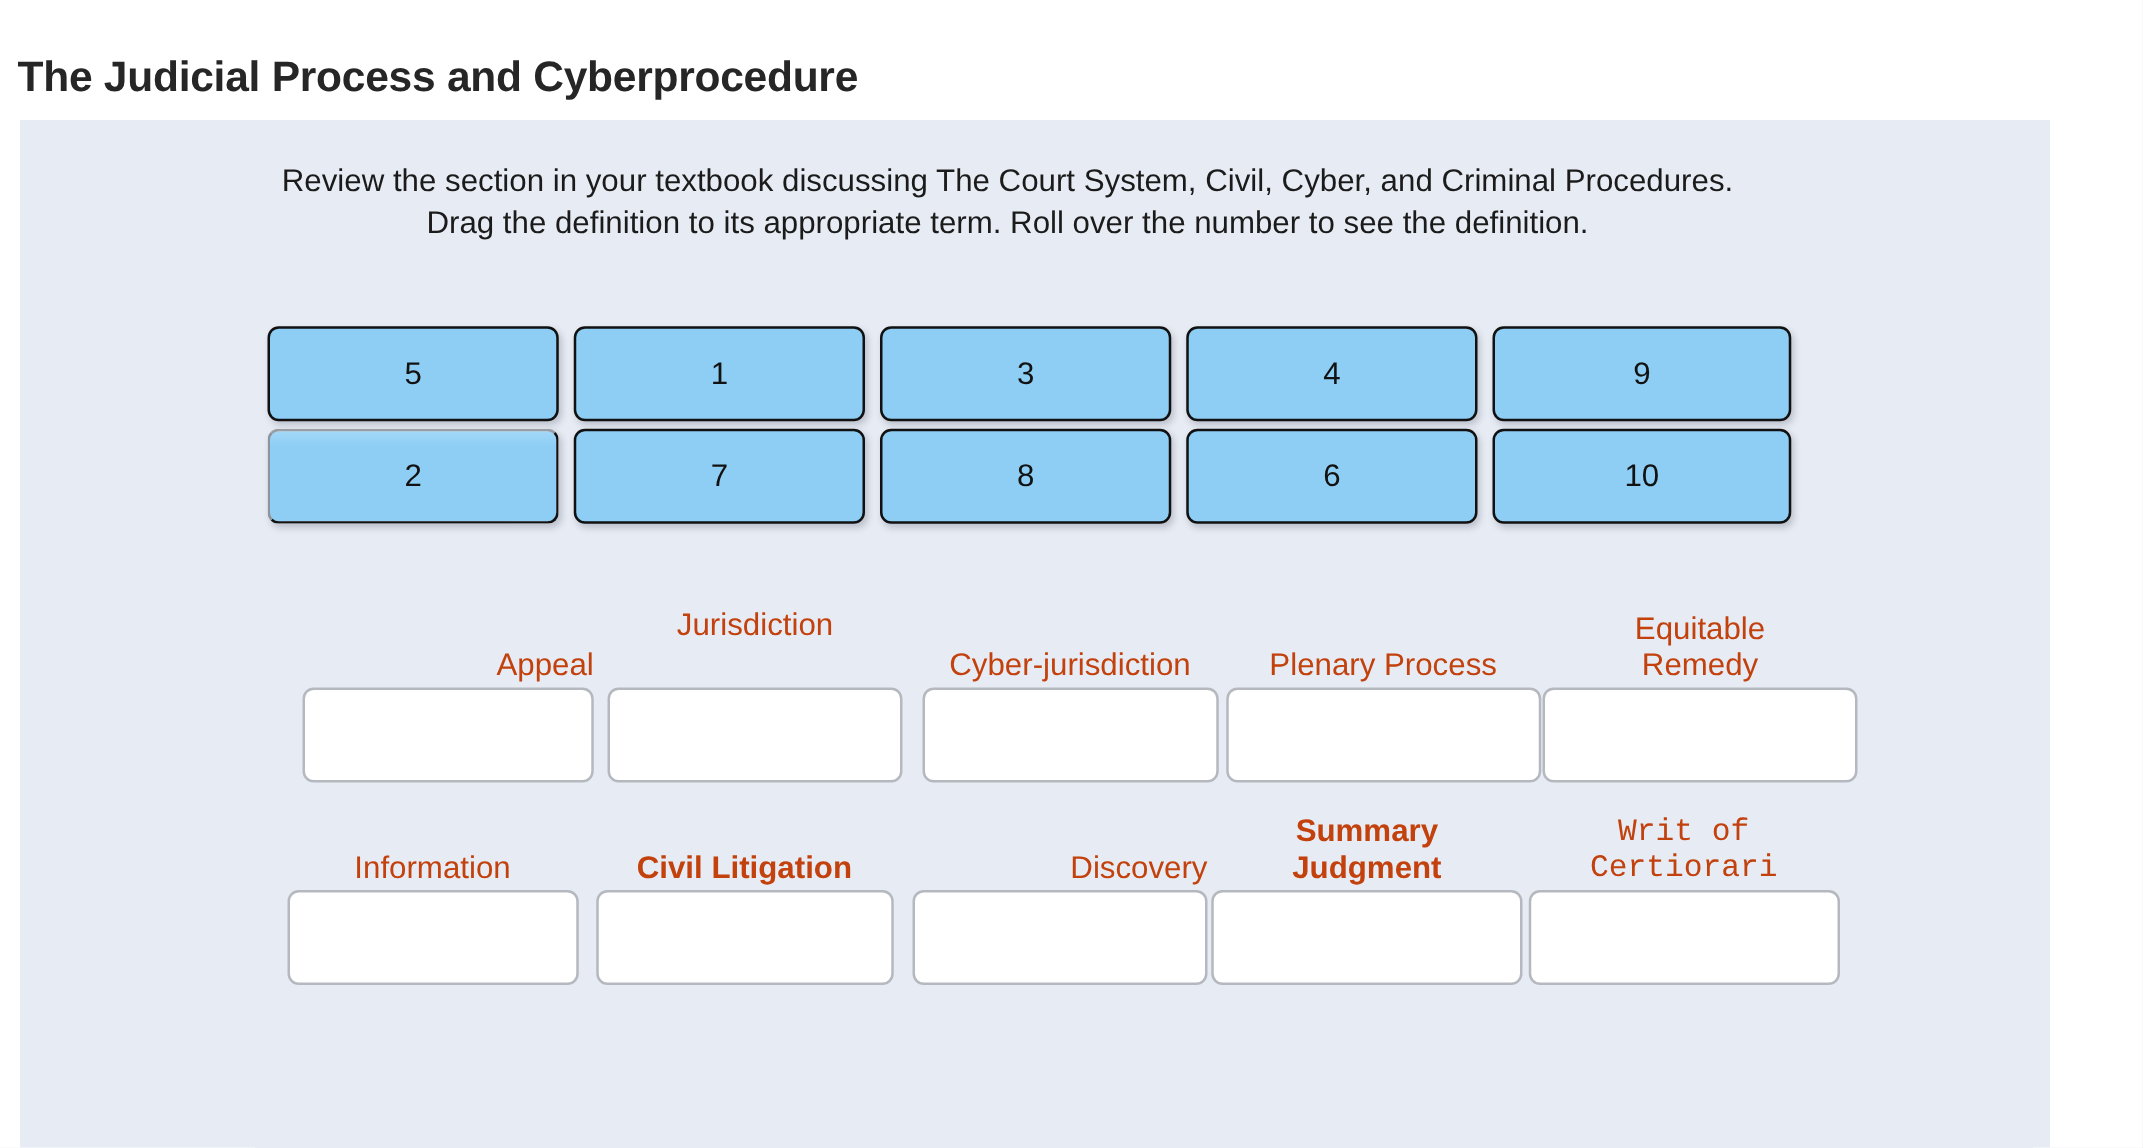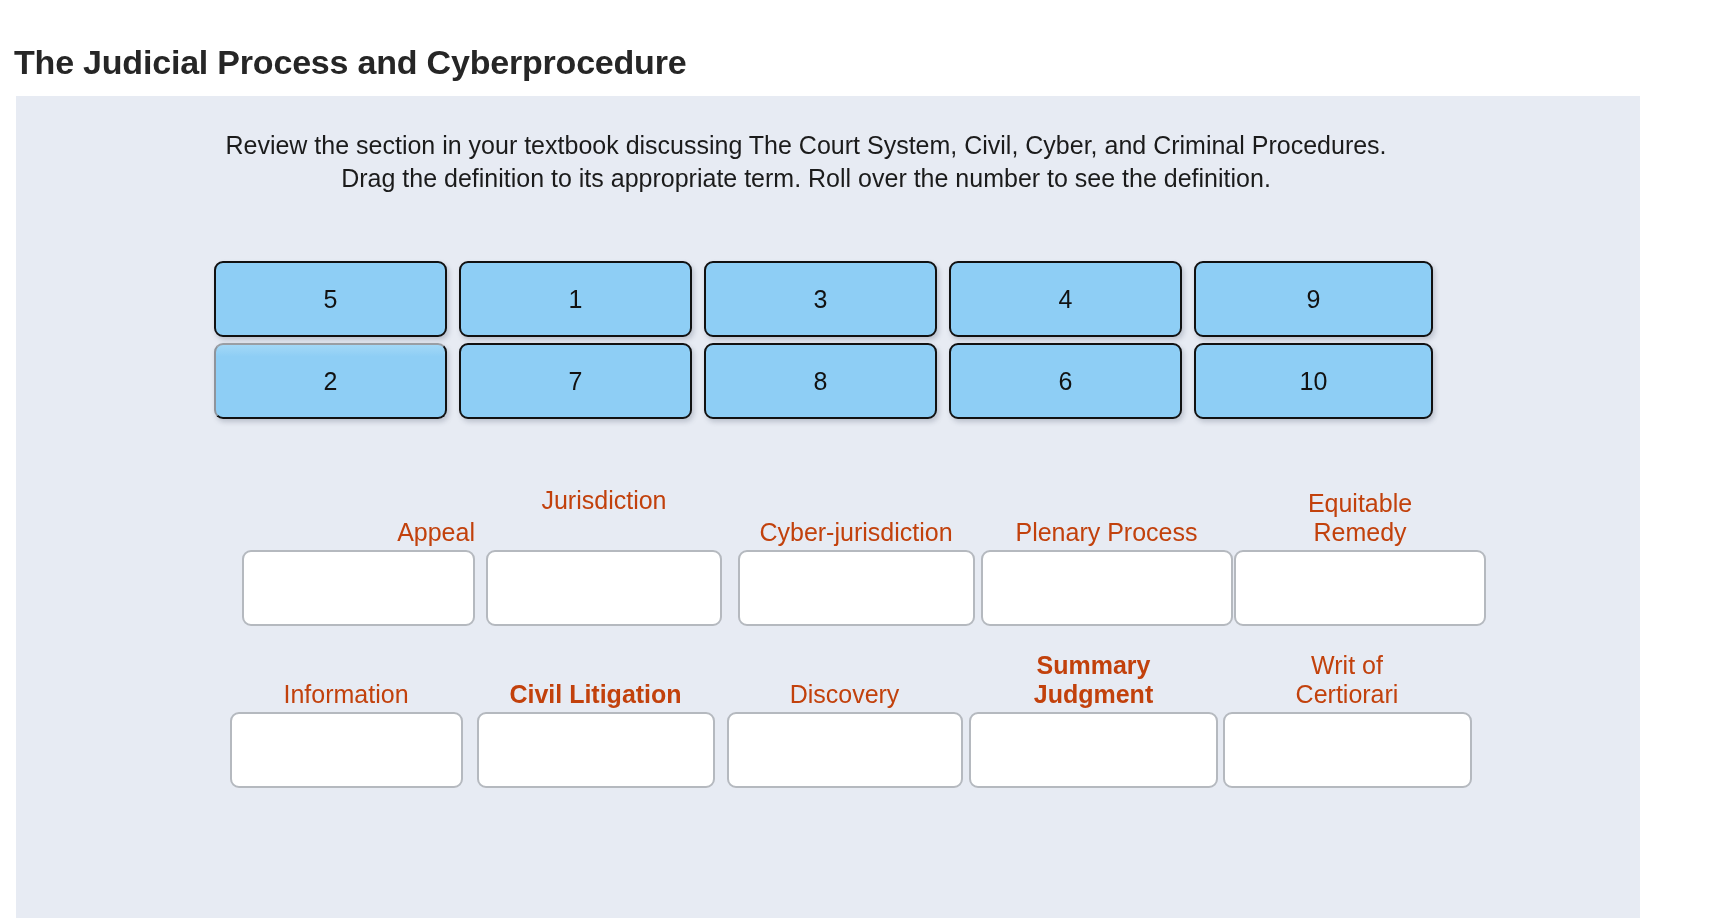--- a/index.html
+++ b/index.html
@@ -130,23 +130,23 @@
   .row-terms-1 .term-cell:nth-child(1) .drop-zone { width: 233px; }
   .row-terms-1 .term-cell:nth-child(2) .drop-zone { width: 236px; }
   .row-terms-1 .term-cell:nth-child(3) .drop-zone { width: 237px; }
   .row-terms-1 .term-cell:nth-child(4) .drop-zone { width: 252px; }
   .row-terms-1 .term-cell:nth-child(5) .drop-zone { width: 252px; }
 
   
   .row-terms-2 { position: absolute; left: 208px; top: 165px; }
   .row-terms-2 .term-cell:nth-child(1) { width: 244px; }
   .row-terms-2 .term-cell:nth-child(2) { width: 255px; font-weight: bold; }
-  .row-terms-2 .term-cell:nth-child(3) { width: 243px; }
+  .row-terms-2 .term-cell:nth-child(3) { width: 243px; align-items: flex-end; }
   .row-terms-2 .term-cell:nth-child(4) { width: 255px; font-weight: bold; }
-  .row-terms-2 .term-cell:nth-child(5) { width: 252px; }
+  .row-terms-2 .term-cell:nth-child(5) { width: 252px; font-family: Liberation Mono, monospace; }
   .row-terms-2 .term-cell:nth-child(1) .drop-zone { width: 233px; }
   .row-terms-2 .term-cell:nth-child(2) .drop-zone { width: 238px; }
   .row-terms-2 .term-cell:nth-child(3) .drop-zone { width: 236px; }
   .row-terms-2 .term-cell:nth-child(4) .drop-zone { width: 249px; }
   .row-terms-2 .term-cell:nth-child(5) .drop-zone { width: 249px; }
 </style>
 </head>
 <body>
 
 <h1 class="page-title">The Judicial Process and Cyberprocedure</h1>

